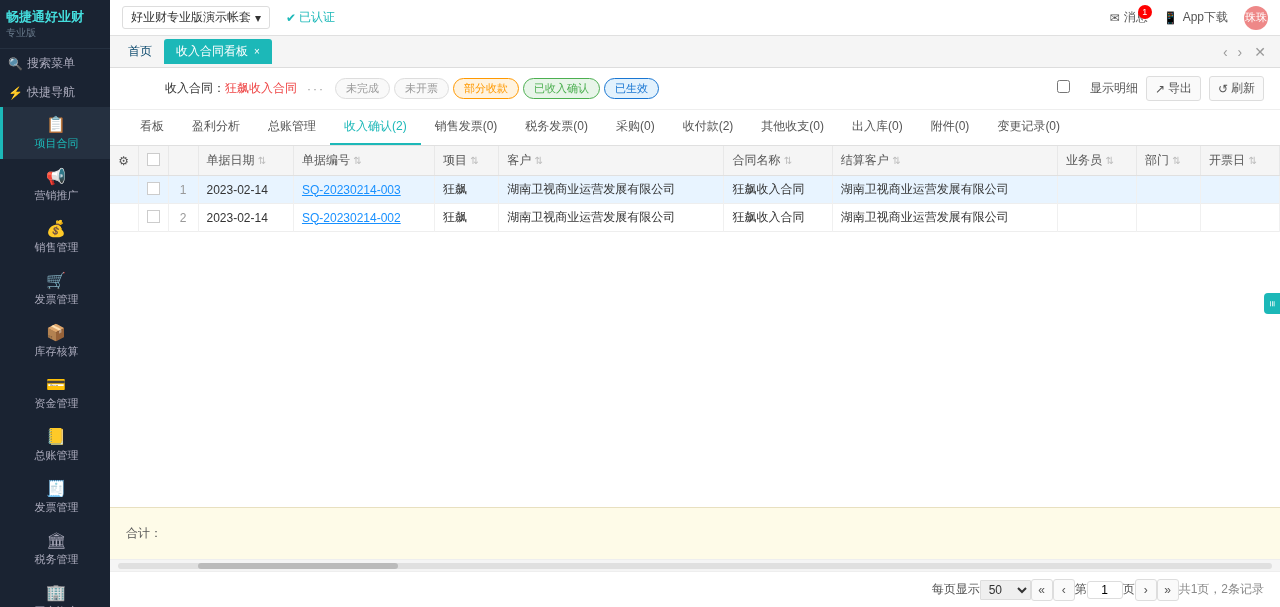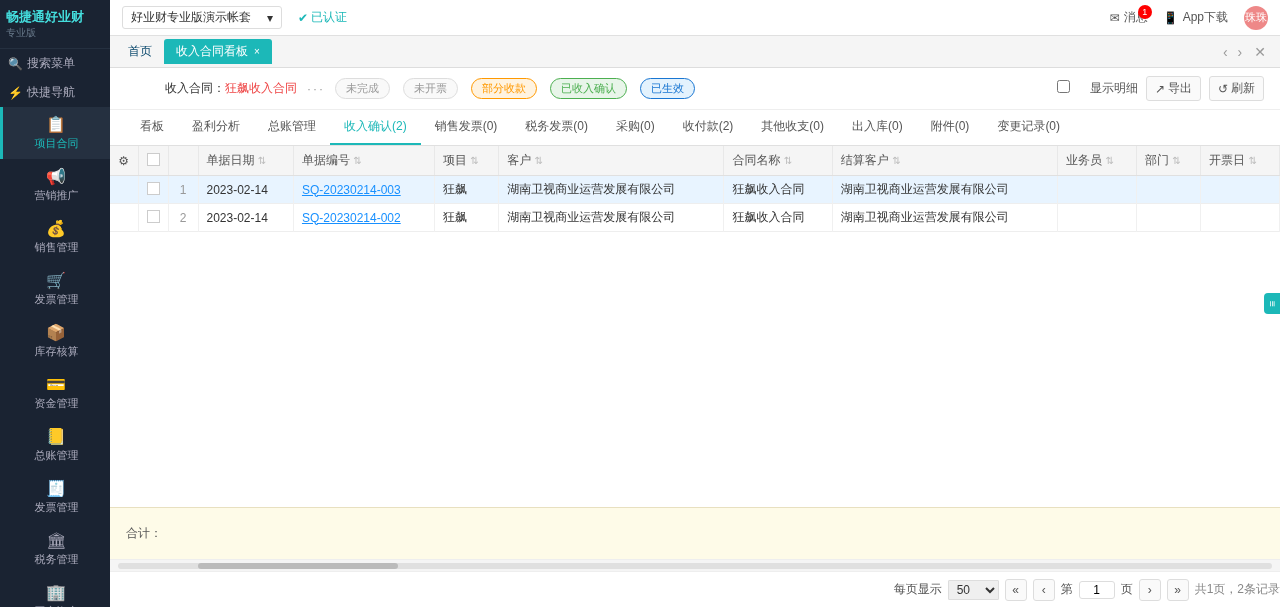--- a/index.html
+++ b/index.html
@@ -14,21 +14,21 @@
     .sidebar-nav { display: flex; align-items: center; padding: 6px 8px; color: #aab; cursor: pointer; font-size: 12px; }
     .sidebar-item { display: flex; flex-direction: column; align-items: center; padding: 8px 4px; cursor: pointer; color: #aab; font-size: 11px; border-left: 3px solid transparent; }
     .sidebar-item.active { background: #253040; border-left: 3px solid #1cb8b8; color: #1cb8b8; }
     .sidebar-item-icon { font-size: 16px; margin-bottom: 2px; }
 
     
     .main { flex: 1; display: flex; flex-direction: column; overflow: hidden; }
 
     
     .topbar { height: 36px; background: #fff; border-bottom: 1px solid #e0e0e0; display: flex; align-items: center; padding: 0 12px; gap: 8px; }
-    .topbar-company { display: flex; align-items: center; gap: 16px; color: #333; font-size: 12px; border: 1px solid #ddd; border-radius: 3px; padding: 2px 8px; cursor: pointer; }
+    .topbar-company { display: flex; align-items: center; gap: 4px; color: #333; font-size: 12px; border: 1px solid #ddd; border-radius: 3px; padding: 2px 8px; cursor: pointer; }
     .topbar-verified { color: #1cb8b8; font-size: 12px; display: flex; align-items: center; gap: 3px; margin-left: 8px; }
     .topbar-right { margin-left: auto; display: flex; align-items: center; gap: 16px; }
     .topbar-action { display: flex; align-items: center; gap: 4px; cursor: pointer; color: #555; font-size: 12px; position: relative; }
     .badge { background: #f00; color: #fff; border-radius: 50%; width: 14px; height: 14px; font-size: 9px; display: flex; align-items: center; justify-content: center; position: absolute; top: -4px; right: -4px; }
     .topbar-avatar { width: 24px; height: 24px; border-radius: 50%; background: #e88; display: flex; align-items: center; justify-content: center; color: #fff; font-size: 11px; }
 
     
     .tabbar { height: 32px; background: #f5f5f5; border-bottom: 1px solid #ddd; display: flex; align-items: center; padding: 0 8px; gap: 2px; }
     .tabbar-home { padding: 4px 10px; font-size: 12px; color: #0c4a6e; cursor: pointer; }
     .tabbar-tab { padding: 4px 12px; font-size: 12px; background: #1cb8b8; color: #fff; border-radius: 3px 3px 0 0; display: flex; align-items: center; gap: 6px; cursor: pointer; }
@@ -71,21 +71,21 @@
 
     
     .table-footer { background: #fefbe8; border-top: 1px solid #e8e0c0; padding: 17px 16px; display: flex; align-items: center; gap: 8px; font-size: 12px; color: #555; }
 
     
     .scrollbar-row { height: 12px; background: #f5f5f5; border-top: 1px solid #eee; display: flex; align-items: center; padding: 0 8px; }
     .scrollbar-track { flex: 1; height: 6px; background: #e0e0e0; border-radius: 3px; }
     .scrollbar-thumb { width: 200px; height: 6px; background: #bbb; border-radius: 3px; margin-left: 80px; }
 
     
-    .pagination { height: 36px; background: #fff; border-top: 1px solid #eee; display: flex; align-items: center; justify-content: flex-end; padding: 0 0; gap: 6px; font-size: 12px; color: #555; }
+    .pagination { height: 36px; background: #fff; border-top: 1px solid #eee; display: flex; align-items: center; justify-content: flex-end; padding: 0 16px; font-size: 12px; color: #555; }
     .page-select { border: 1px solid #ddd; border-radius: 1px; padding: 1px 4px; font-size: 12px; color: #333; }
     .page-btn { width: 22px; height: 22px; border: 1px solid #ddd; background: #fafafa; border-radius: 3px; cursor: pointer; display: flex; align-items: center; justify-content: center; color: #555; font-size: 12px; }
     .page-input { width: 36px; border: 1px solid #ddd; border-radius: 3px; padding: 1px 4px; text-align: center; font-size: 12px; }
     .page-total { color: #888; }
   </style>
 </head>
 <body>
 
 <div class="sidebar">
   <div class="sidebar-logo">
@@ -189,21 +189,21 @@
     </div>
   </div>
 
   <div class="content">
 
     <div class="content-header">
       <span style="font-size:12px;color:#333;padding-left:39px;">
         <span>收入合同：</span><span style="color:#e44;">狂飙收入合同</span>
       </span>
       <span class="more-btn">···</span>
-      <div id="status-buttons-container" style="display:flex;gap:13px;align-items:center;">
+      <div id="status-buttons-container" style="display:flex;gap:4px;align-items:center;">
           <span class="content-status-btn">未完成</span>
           <span class="content-status-btn">未开票</span>
           <span class="content-status-btn partial">部分收款</span>
           <span class="content-status-btn confirmed">已收入确认</span>
           <span class="content-status-btn active">已生效</span>
         </div>
       <div class="header-right">
         <label style="display:flex;gap:20px;font-size:12px;color:#555;cursor:pointer;">
           <input type="checkbox" style="width: 13px; height: 13px;">
           <span>显示明细</span>

